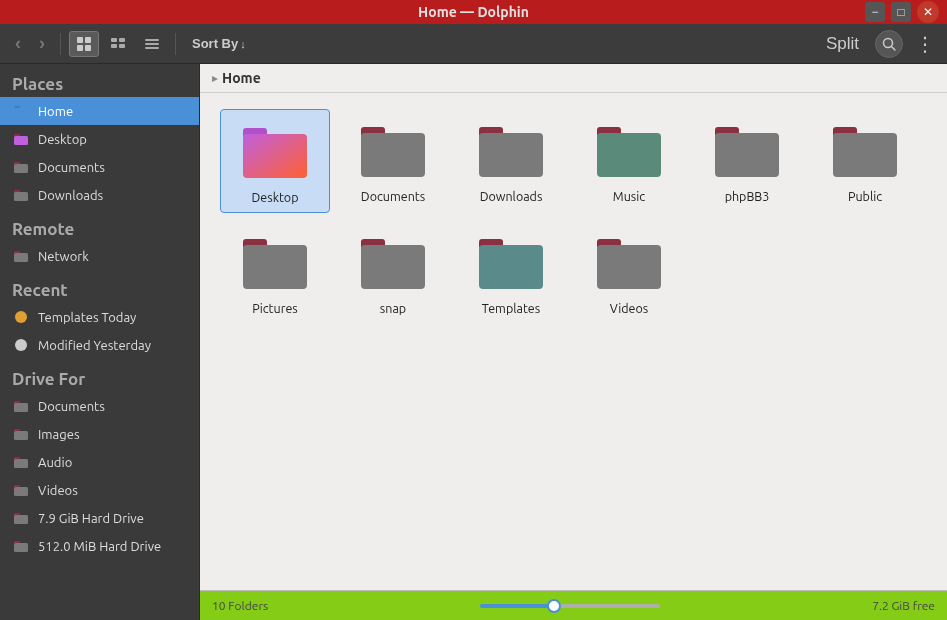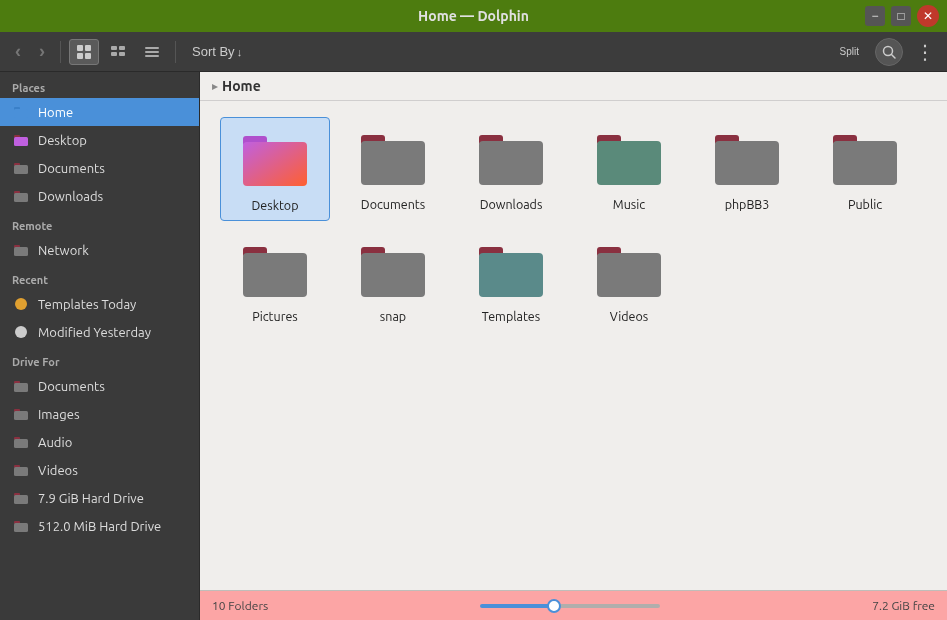--- a/index.html
+++ b/index.html
@@ -9,23 +9,23 @@
       background: #3c3c3c;
       width: 947px;
       height: 620px;
       overflow: hidden;
       display: flex;
       flex-direction: column;
     }
 
     
     #titlebar {
-      background: #4d7c0f;
+      background: #b91c1c;
       color: #e0e0e0;
-      height: 32px;
+      height: 24px;
       display: flex;
       align-items: center;
       justify-content: center;
       position: relative;
       font-size: 14px;
       font-weight: bold;
     }
     #titlebar-controls {
       position: absolute;
       right: 8px;
@@ -88,32 +88,33 @@
     }
     .view-btn.active { background: #5a5a5a; border-color: #777; }
     #sort-btn {
       background: transparent;
       border: none;
       color: #ccc;
       font-size: 13px;
       cursor: pointer;
       padding: 4px 8px;
       border-radius: 4px;
+      font-weight: bold;
     }
     #toolbar-right {
       margin-left: auto;
       display: flex;
       align-items: center;
       gap: 8px;
     }
     #split-btn {
       background: transparent;
       border: none;
       color: #ccc;
-      font-size: 10px;
+      font-size: 17px;
       cursor: pointer;
       padding: 4px 8px;
     }
     #search-btn {
       background: #555;
       border: 1px solid #666;
       border-radius: 50%;
       width: 28px;
       height: 28px;
       display: flex;
@@ -147,21 +148,21 @@
       overflow-y: auto;
       flex-shrink: 0;
       padding-bottom: 8px;
     }
     #sidebar::-webkit-scrollbar { width: 6px; }
     #sidebar::-webkit-scrollbar-track { background: #3a3a3a; }
     #sidebar::-webkit-scrollbar-thumb { background: #666; border-radius: 3px; }
 
     .sidebar-section-label {
       color: #aaa;
-      font-size: 11px;
+      font-size: 17px;
       font-weight: bold;
       padding: 10px 12px 4px 12px;
       text-transform: none;
       letter-spacing: 0;
     }
     .sidebar-item {
       display: flex;
       align-items: center;
       padding: 5px 12px;
       cursor: pointer;
@@ -233,21 +234,21 @@
     }
 
     
     .folder-svg {
       width: 72px;
       height: 64px;
     }
 
     
     #statusbar {
-      background: #fca5a5;
+      background: #84cc16;
       border-top: 1px solid #c0bdb9;
       height: 30px;
       display: flex;
       align-items: center;
       padding: 0 12px;
       gap: 0;
       font-size: 12px;
       color: #444;
     }
     #status-count { flex: 0 0 auto; }

